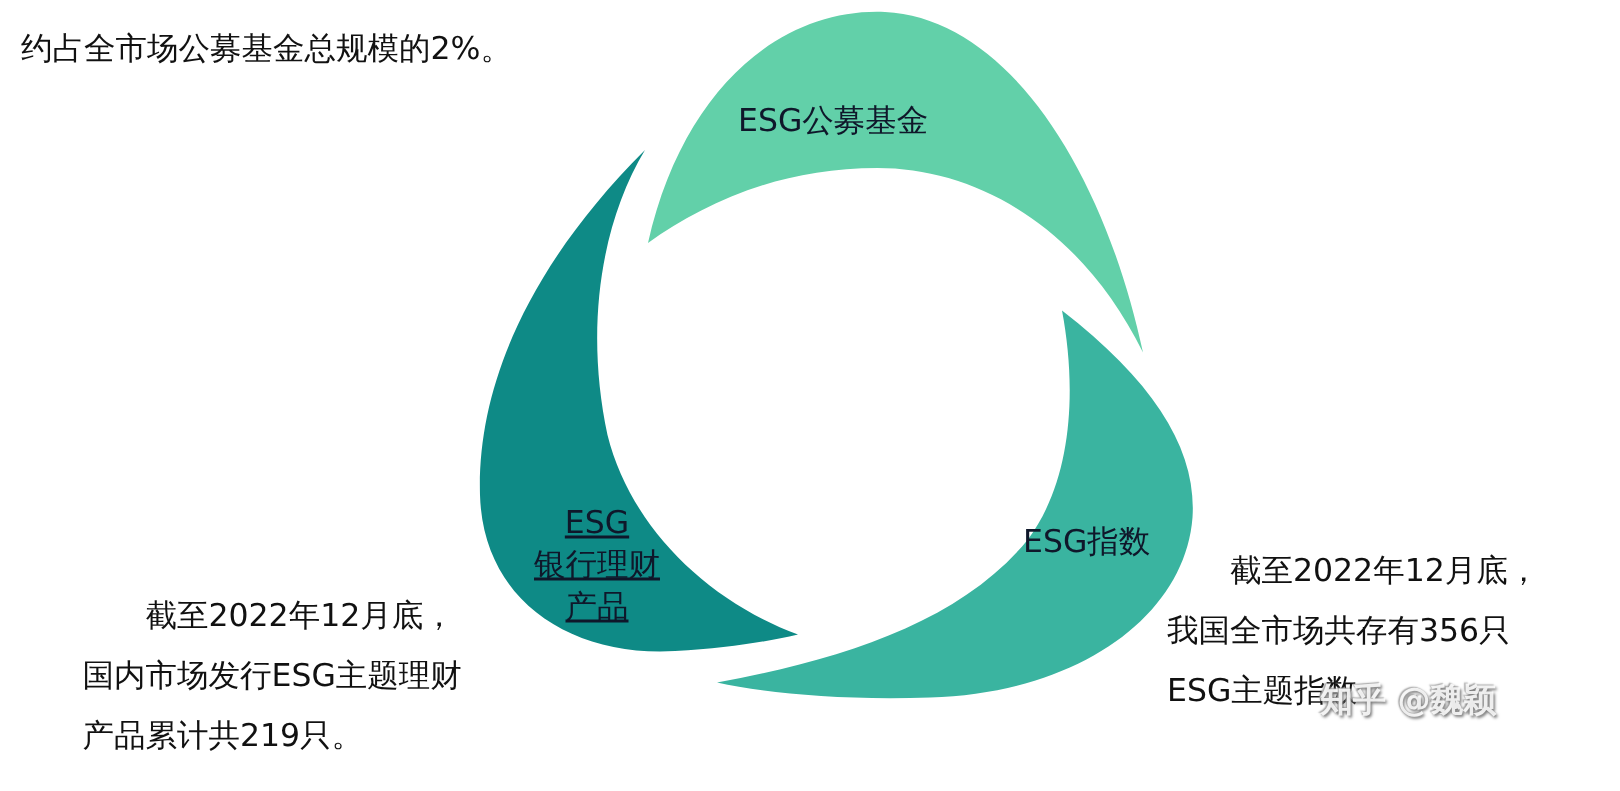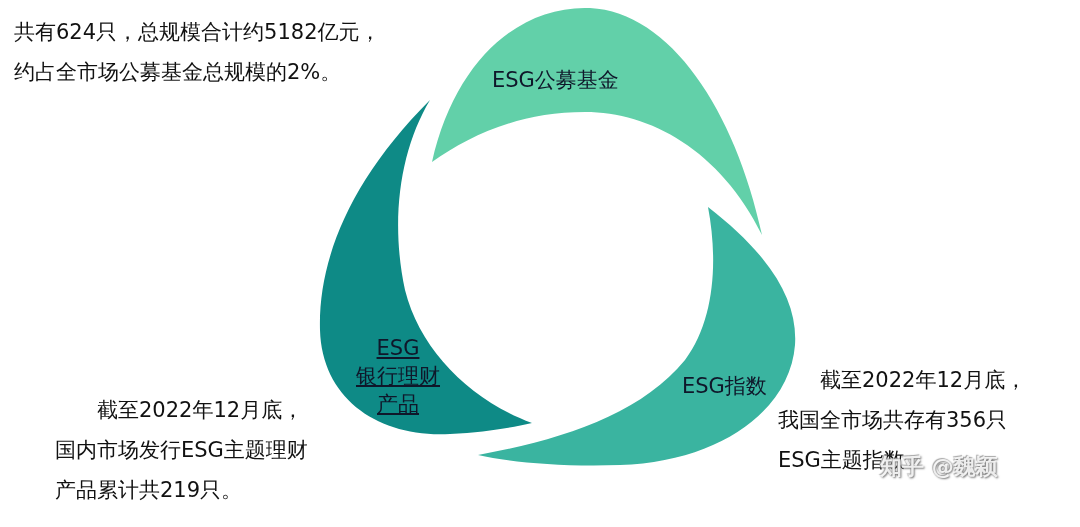--- a/index.html
+++ b/index.html
@@ -21,31 +21,30 @@
   <path d="M432,162 C455,60 520,5 590,8 C670,12 735,110 762,235 C720,150 650,112 585,112 C520,112 470,135 432,162 Z" fill="#62D0A9"></path>
 
   <path d="M430,100 C350,180 318,260 320,330 C322,400 380,438 450,434 C485,432 510,428 532,423 C470,400 420,350 405,290 C390,220 400,150 430,100 Z" fill="#0E8A86"></path>
 
   <path d="M708,207 C770,255 798,300 795,345 C790,410 720,462 620,465 C560,467 510,462 478,455 C560,440 640,415 685,360 C715,320 718,260 708,207 Z" fill="#3AB4A0"></path>
 </svg>
 
 <div class="shape-label" style="left:492px; top:66px;">
   <span>ESG公募基金</span>
 </div>
-<div class="shape-label" style="left:682px; top:372px;">
+<div class="shape-label" style="left:682px; top:347px;">
   <span>ESG指数</span>
 </div>
 <div class="shape-label" style="left:338px; top:334px; width:120px;text-decoration:underline;">
   <span class="line" style="display:block">ESG</span>
   <span class="line" style="display:block">银行理财</span>
   <span class="line" style="display:block">产品</span>
 </div>
 
 <div class="note" style="left:14px; top:12px;">
-  <span class="line">共有624只，总规模合计约5182亿元，</span>
   <span class="line">约占全市场公募基金总规模的2%。</span>
 </div>
 
 <div class="note" style="left:778px; top:360px;">
   <span class="line indent">截至2022年12月底，</span>
   <span class="line">我国全市场共存有356只</span>
   <span class="line">ESG主题指数</span>
 </div>
 
 <div class="note" style="left:55px; top:390px;">

